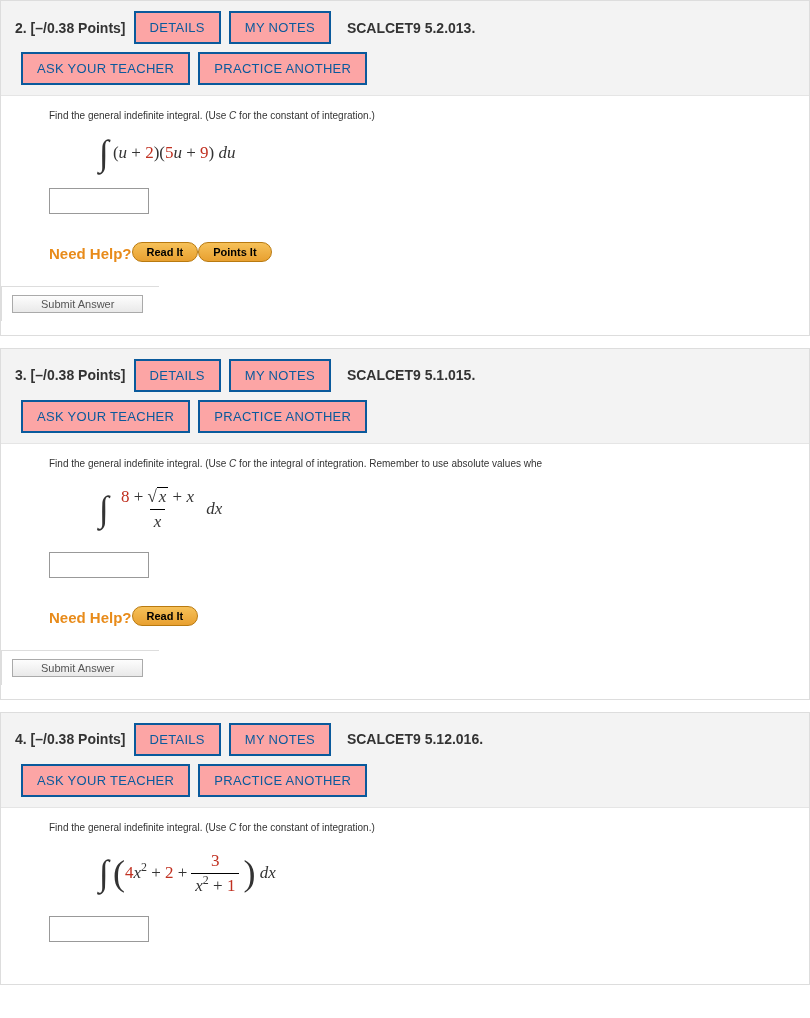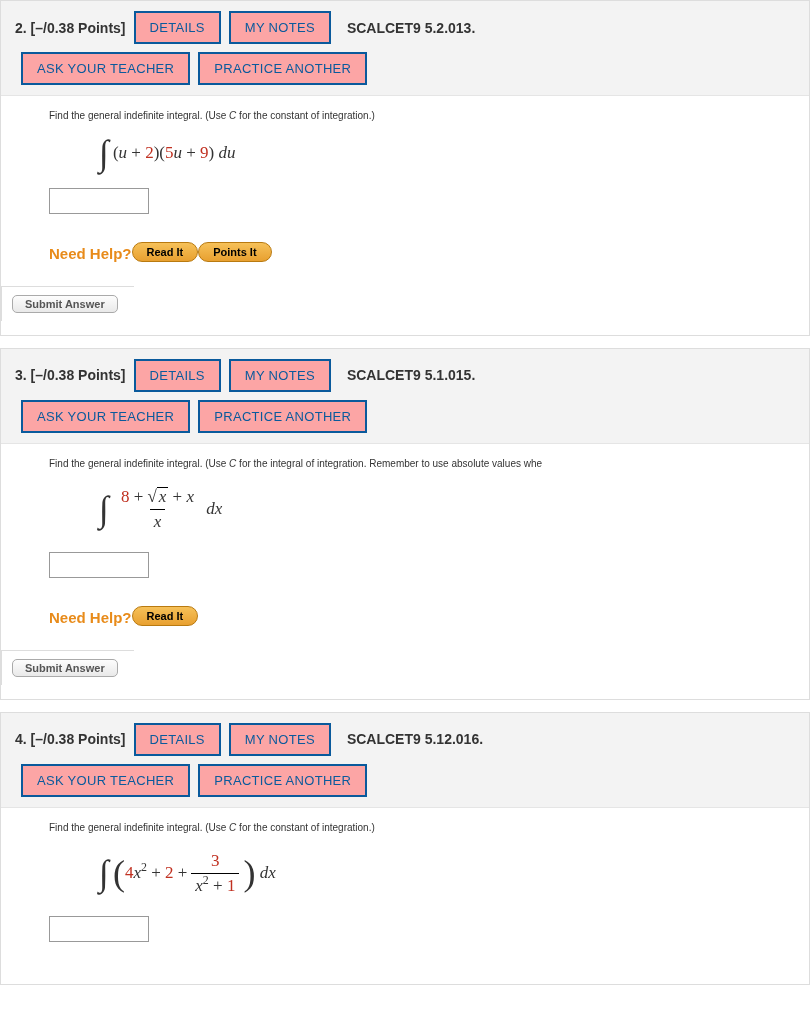--- a/index.html
+++ b/index.html
@@ -127,26 +127,25 @@
     border-bottom: none;
     border-right: none;
     display: inline-block;
     padding: 8px 16px 8px 10px;
     margin-left: -48px;
     background: #fff;
   }
   .submit-btn {
     background: linear-gradient(#fdfdfd, #e9e9e9);
     border: 1px solid #aaa;
-    border-radius: 5px;
+    border-radius: 0;
     color: #555;
     font-size: 11px;
-    padding: 2px 12px;
+    padding: 2px 28px;
     cursor: pointer;
-    font-weight: bold;
   }
   sup { font-size: 0.7em; vertical-align: super; line-height: 0; }
 </style>
 </head>
 <body>
 
 <div class="question-block">
   <div class="q-header">
     <div class="q-header-row">
       <span class="q-title"><span>2.</span> <span>[–/0.38 Points]</span></span>

